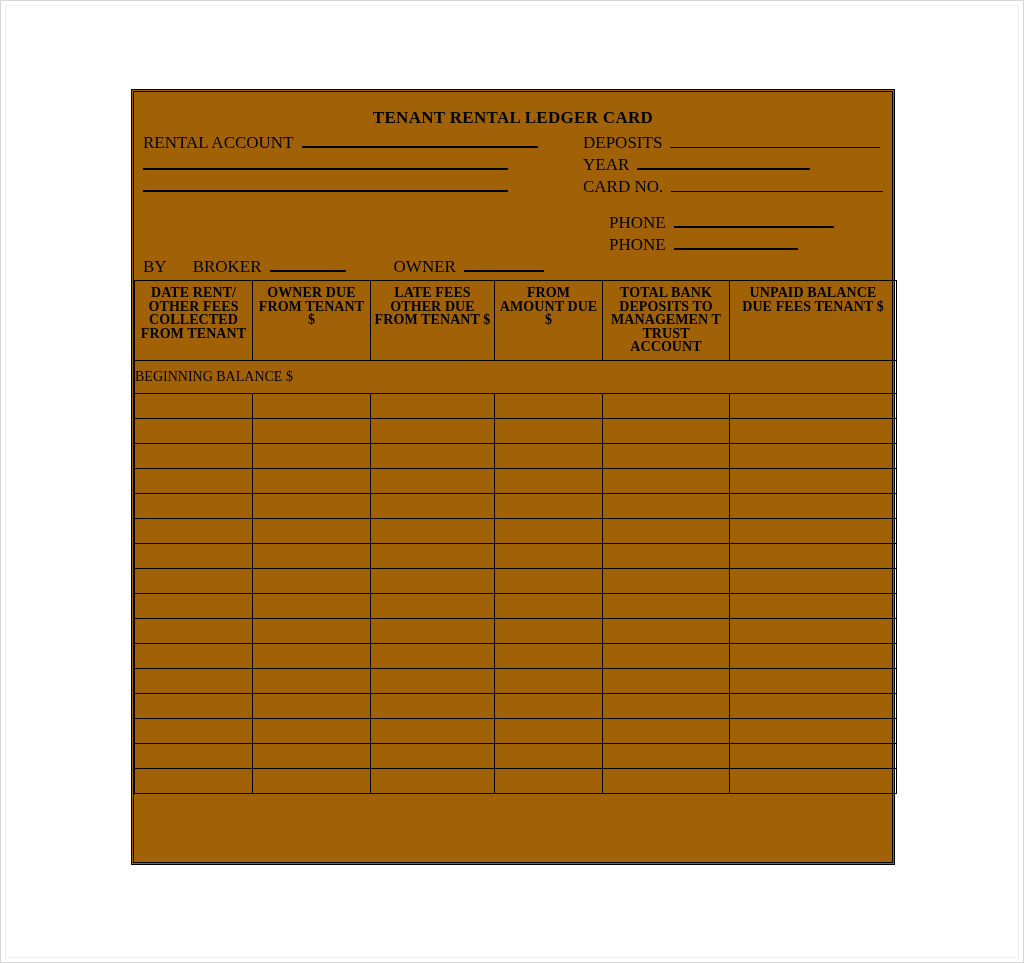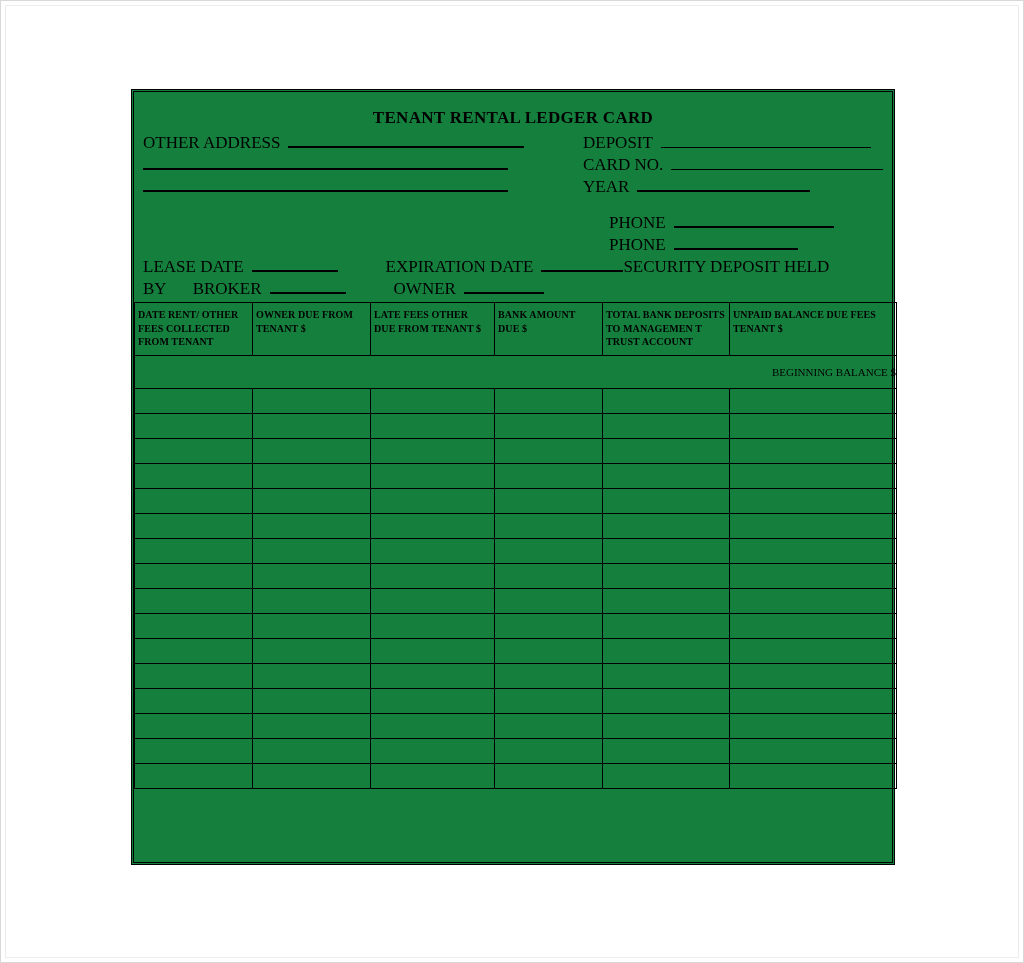--- a/index.html
+++ b/index.html
@@ -39,21 +39,21 @@
 
   
   #ledger-card {
     position: absolute;
     left: 130px;
     top: 88px;
     width: 764px;
     height: 776px;
     box-sizing: border-box;
     border: 3px double #000000;
-    background: #15803d;
+    background: #a16207;
   }
 
   .card-inner {
     position: relative;
     width: 100%;
     height: 100%;
   }
 
   
   .card-title {
@@ -115,39 +115,39 @@
     table-layout: fixed;
     width: 100%;
     margin-top: 4px;
   }
   .ledger-table td, .ledger-table th {
     border: 1px solid #000000;
     padding: 0;
     margin: 0;
   }
   .ledger-table thead th {
-    font-size: 10px;
+    font-size: 14px;
     font-weight: bold;
-    text-align: left;
+    text-align: center;
     line-height: 13.5px;
     padding: 5px 3px 6px 3px;
     vertical-align: top;
     letter-spacing: 0.1px;
   }
   .col-0 { width: 118px; }
   .col-1 { width: 118px; }
   .col-2 { width: 124px; }
   .col-3 { width: 108px; }
   .col-4 { width: 127px; }
   .col-5 { width: 167px; }
 
   .begin-balance-cell {
     height: 32px;
-    font-size: 11px;
-    text-align: right;
+    font-size: 14px;
+    text-align: left;
     padding-left: 195px;
     vertical-align: middle;
   }
 
   .ledger-table tbody tr.data-row td {
     height: 24px;
   }
 </style>
 </head>
 <body>
@@ -158,47 +158,47 @@
     <div class="card-inner">
 
       <div class="card-title">TENANT RENTAL LEDGER CARD</div>
 
       <div class="form-area">
 
         <div class="two-col">
 
           <div class="col-left">
             <div class="frow">
-              <span class="lbl">OTHER ADDRESS</span>
+              <span class="lbl">RENTAL ACCOUNT</span>
               <span class="spacer-sm"></span>
               <span class="rule" style="width:236px;"></span>
             </div>
             <div class="frow">
               <span class="rule" style="width:365px;"></span>
             </div>
             <div class="frow">
               <span class="rule" style="width:365px;"></span>
             </div>
           </div>
 
           <div class="col-right">
             <div class="frow">
-              <span class="lbl">DEPOSIT</span>
+              <span class="lbl">DEPOSITS</span>
               <span class="spacer-sm"></span>
               <span class="rule thin" style="width:210px;"></span>
             </div>
             <div class="frow">
+              <span class="lbl">YEAR</span>
+              <span class="spacer-sm"></span>
+              <span class="rule" style="width:173px;"></span>
+            </div>
+            <div class="frow">
               <span class="lbl">CARD NO.</span>
               <span class="spacer-sm"></span>
               <span class="rule thin" style="width:213px;"></span>
-            </div>
-            <div class="frow">
-              <span class="lbl">YEAR</span>
-              <span class="spacer-sm"></span>
-              <span class="rule" style="width:173px;"></span>
             </div>
           </div>
         </div>
 
         <div class="gap-block"></div>
 
         <div class="two-col">
           <div class="col-left">
           </div>
 
@@ -211,30 +211,20 @@
             </div>
             <div class="frow">
               <span class="spacer-md"></span>
               <span class="lbl">PHONE</span>
               <span class="spacer-sm"></span>
               <span class="rule" style="width:124px;"></span>
             </div>
           </div>
         </div>
 
-        <div class="frow">
-          <span class="lbl">LEASE DATE</span>
-          <span class="spacer-sm"></span>
-          <span class="rule" style="width:86px;"></span>
-          <span class="spacer-lg"></span>
-          <span class="lbl">EXPIRATION DATE</span>
-          <span class="spacer-sm"></span>
-          <span class="rule" style="width:82px;"></span>
-          <span class="lbl">SECURITY DEPOSIT HELD</span>
-        </div>
 
         <div class="frow">
           <span class="lbl">BY</span>
           <span class="spacer-md"></span>
           <span class="lbl">BROKER</span>
           <span class="spacer-sm"></span>
           <span class="rule" style="width:76px;"></span>
           <span class="spacer-lg"></span>
           <span class="lbl">OWNER</span>
           <span class="spacer-sm"></span>
@@ -250,21 +240,21 @@
             <col class="col-2">
           <col class="col-3">
             <col class="col-4">
             <col class="col-5">
         </colgroup>
         <thead>
           <tr>
             <th>DATE RENT/ OTHER FEES COLLECTED FROM TENANT</th>
             <th>OWNER DUE FROM TENANT $</th>
             <th>LATE FEES OTHER DUE FROM TENANT $</th>
-            <th>BANK AMOUNT DUE $</th>
+            <th>FROM AMOUNT DUE $</th>
             <th>TOTAL BANK DEPOSITS TO MANAGEMEN T TRUST ACCOUNT</th>
             <th>UNPAID BALANCE DUE FEES TENANT $</th>
           </tr>
         </thead>
         <tbody id="ledger-body">
           <tr>
             <td class="begin-balance-cell" colspan="6">BEGINNING BALANCE $</td>
           </tr>
         <tr class="data-row">
               <td></td>

